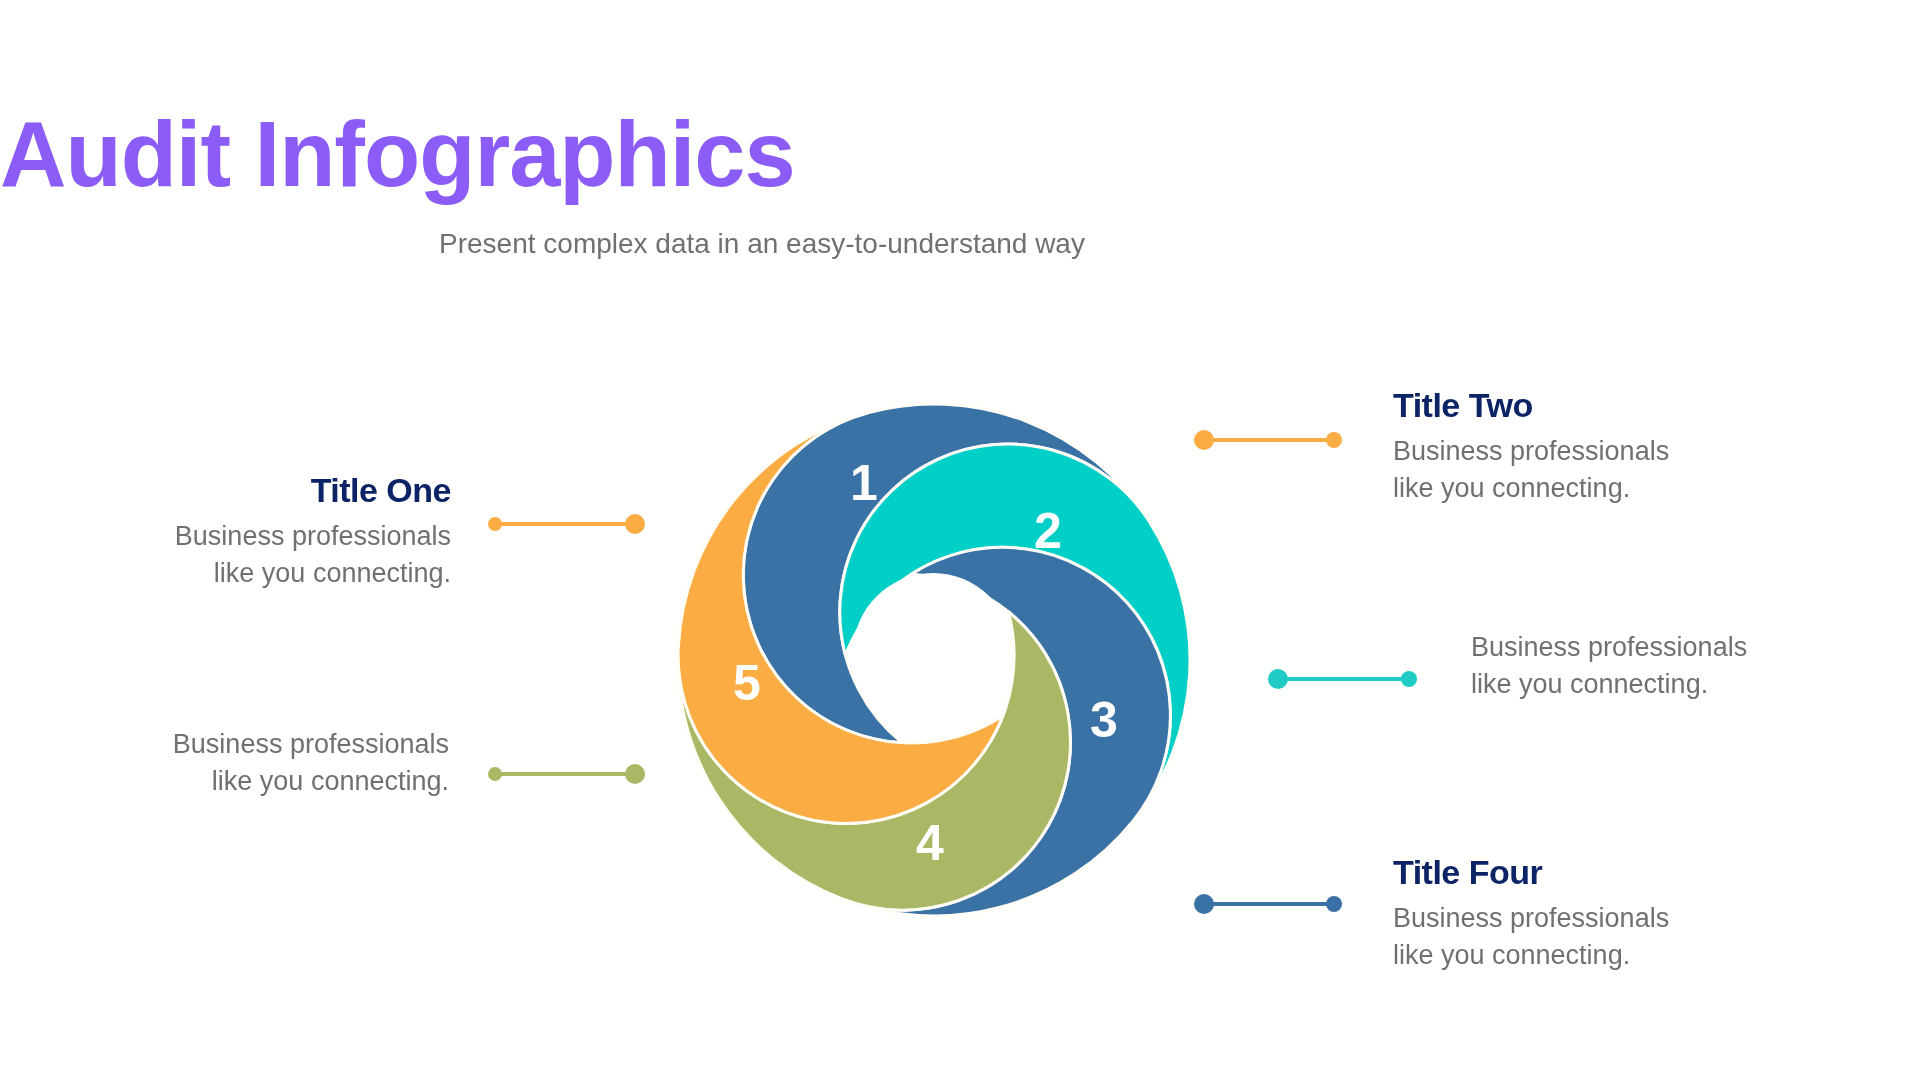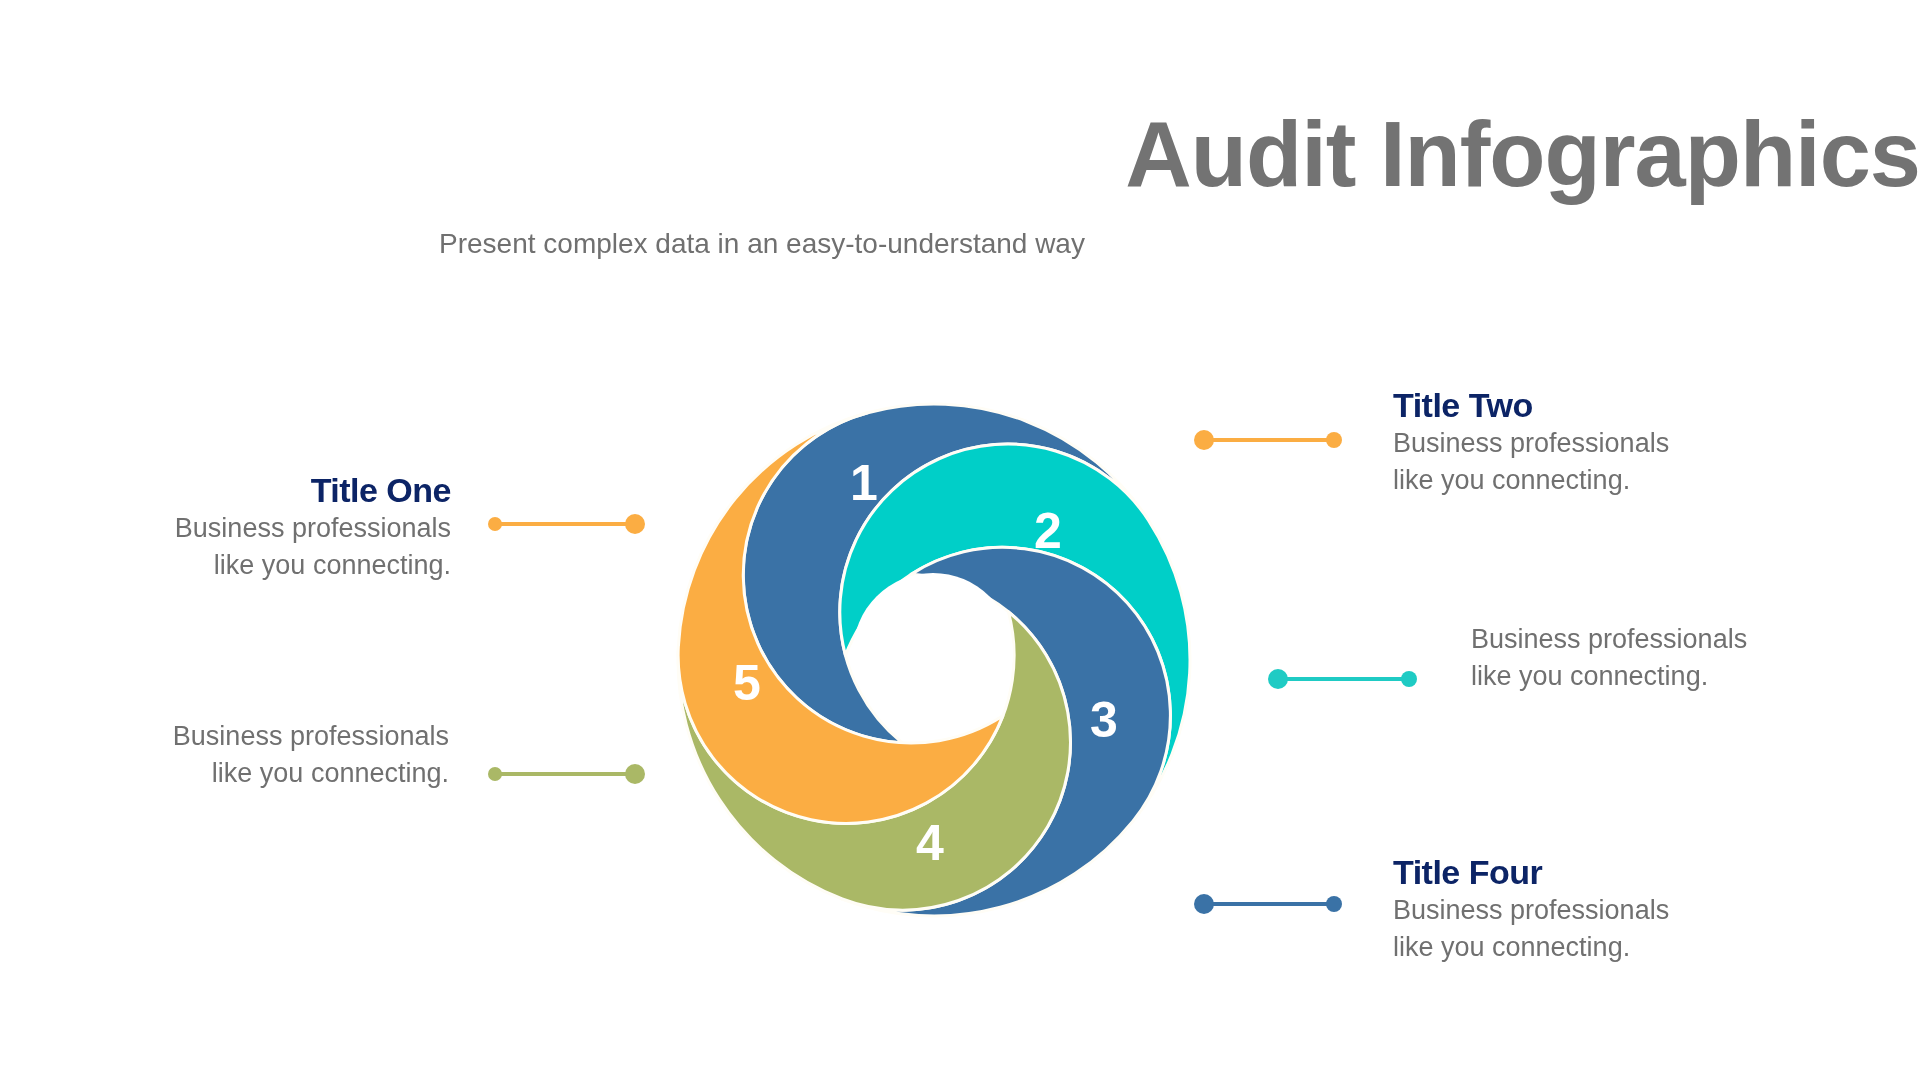--- a/index.html
+++ b/index.html
@@ -1,35 +1,35 @@
 <!DOCTYPE html>
 <html><head>
 <meta charset="utf-8">
 <style>
   html, body { margin:0; padding:0; }
   body {
     width:1920px; height:1080px; background:#ffffff; position:relative; overflow:hidden;
     font-family: "Liberation Sans", "DejaVu Sans", sans-serif;
   }
   .title {
-    position:absolute; left:0; width:1920px; top:104px; text-align:right;
-    font-size:92px; font-weight:bold; color:#737373; letter-spacing:-1px; line-height:100px;
+    position:absolute; left:0; width:1920px; top:104px; text-align:left;
+    font-size:92px; font-weight:bold; color:#8b5cf6; letter-spacing:-1px; line-height:100px;
   }
   .subtitle {
     position:absolute; left:0; width:1524px; top:226px; text-align:center;
     font-size:28px; color:#707070; line-height:36px;
   }
   .item { position:absolute; width:420px; }
   .item.left { text-align:right; }
   .item.right { text-align:left; }
   .item-title {
     font-size:34px; font-weight:bold; color:#0c2466; line-height:40px; letter-spacing:-0.5px;
   }
   .item-body {
-    margin-top:0; font-size:27px; color:#707070; line-height:37px;
+    margin-top:8px; font-size:27px; color:#707070; line-height:37px;
   }
   .connector { position:absolute; height:20px; }
   .connector .line { position:absolute; top:8px; height:4px; left:8px; right:8px; border-radius:2px; }
   .connector .dot { position:absolute; border-radius:50%; }
   svg.spiral { position:absolute; left:0; top:0; }
   .num { font-family:"Liberation Sans", "DejaVu Sans", sans-serif; font-weight:bold; font-size:50px; fill:#ffffff; }
 </style>
 </head>
 <body>
 

